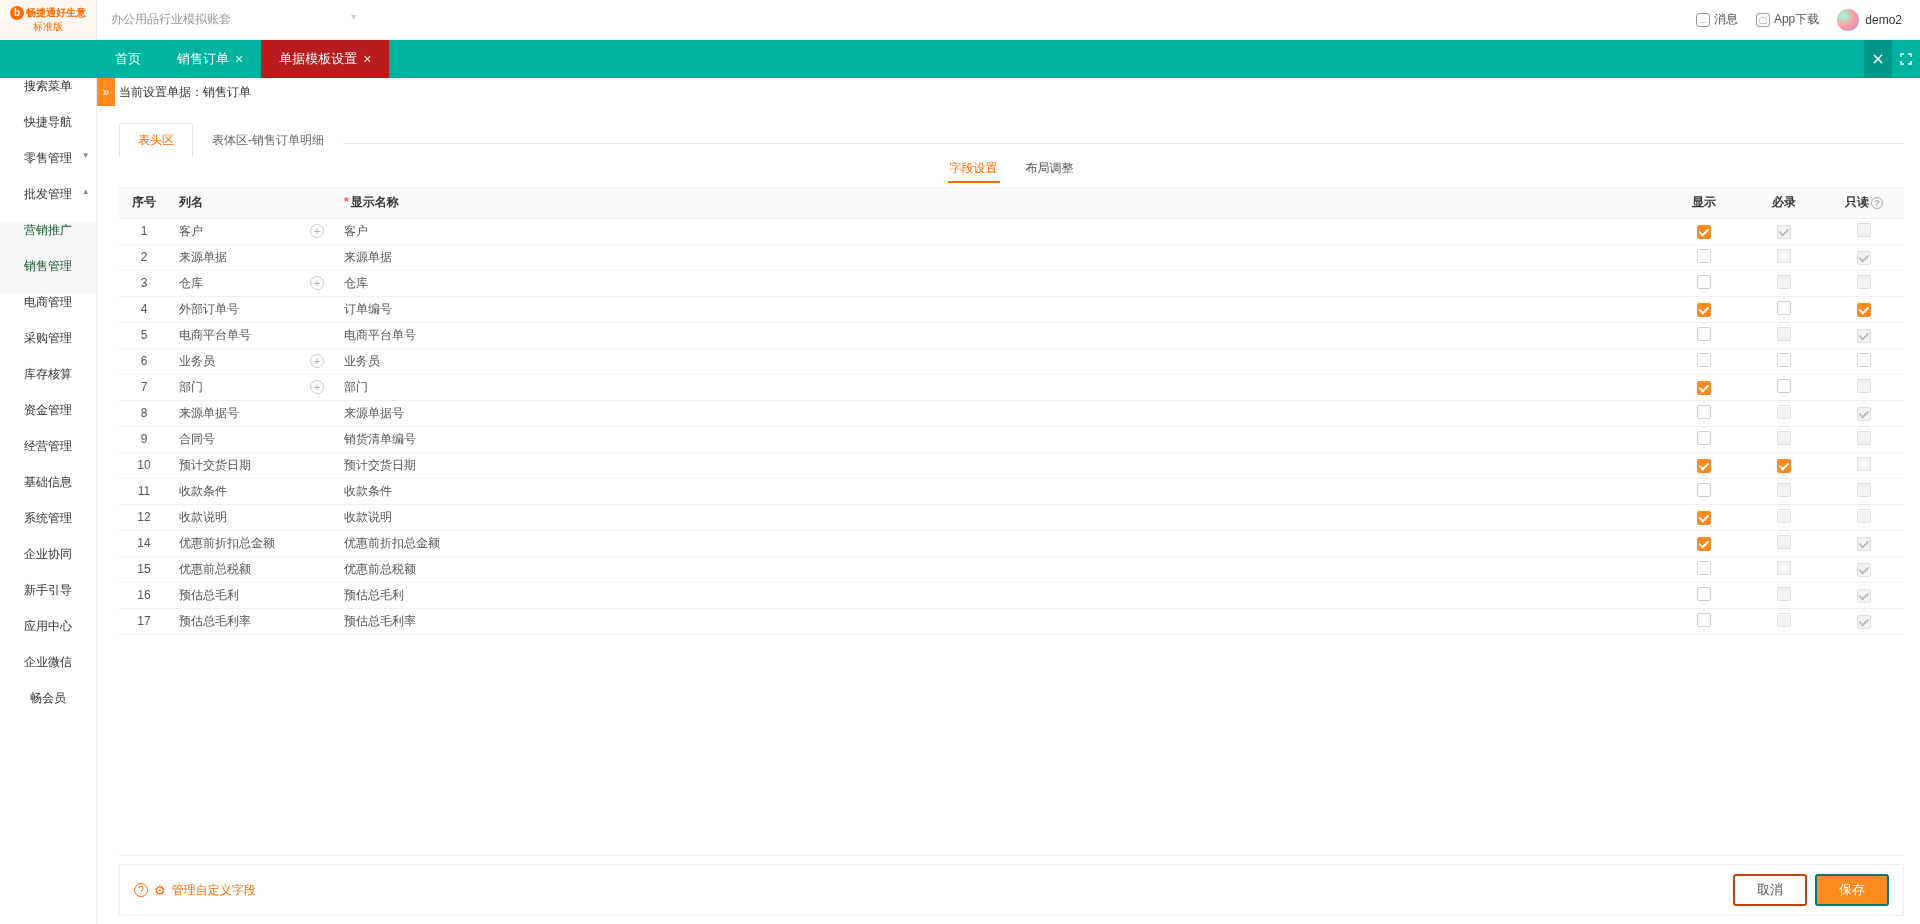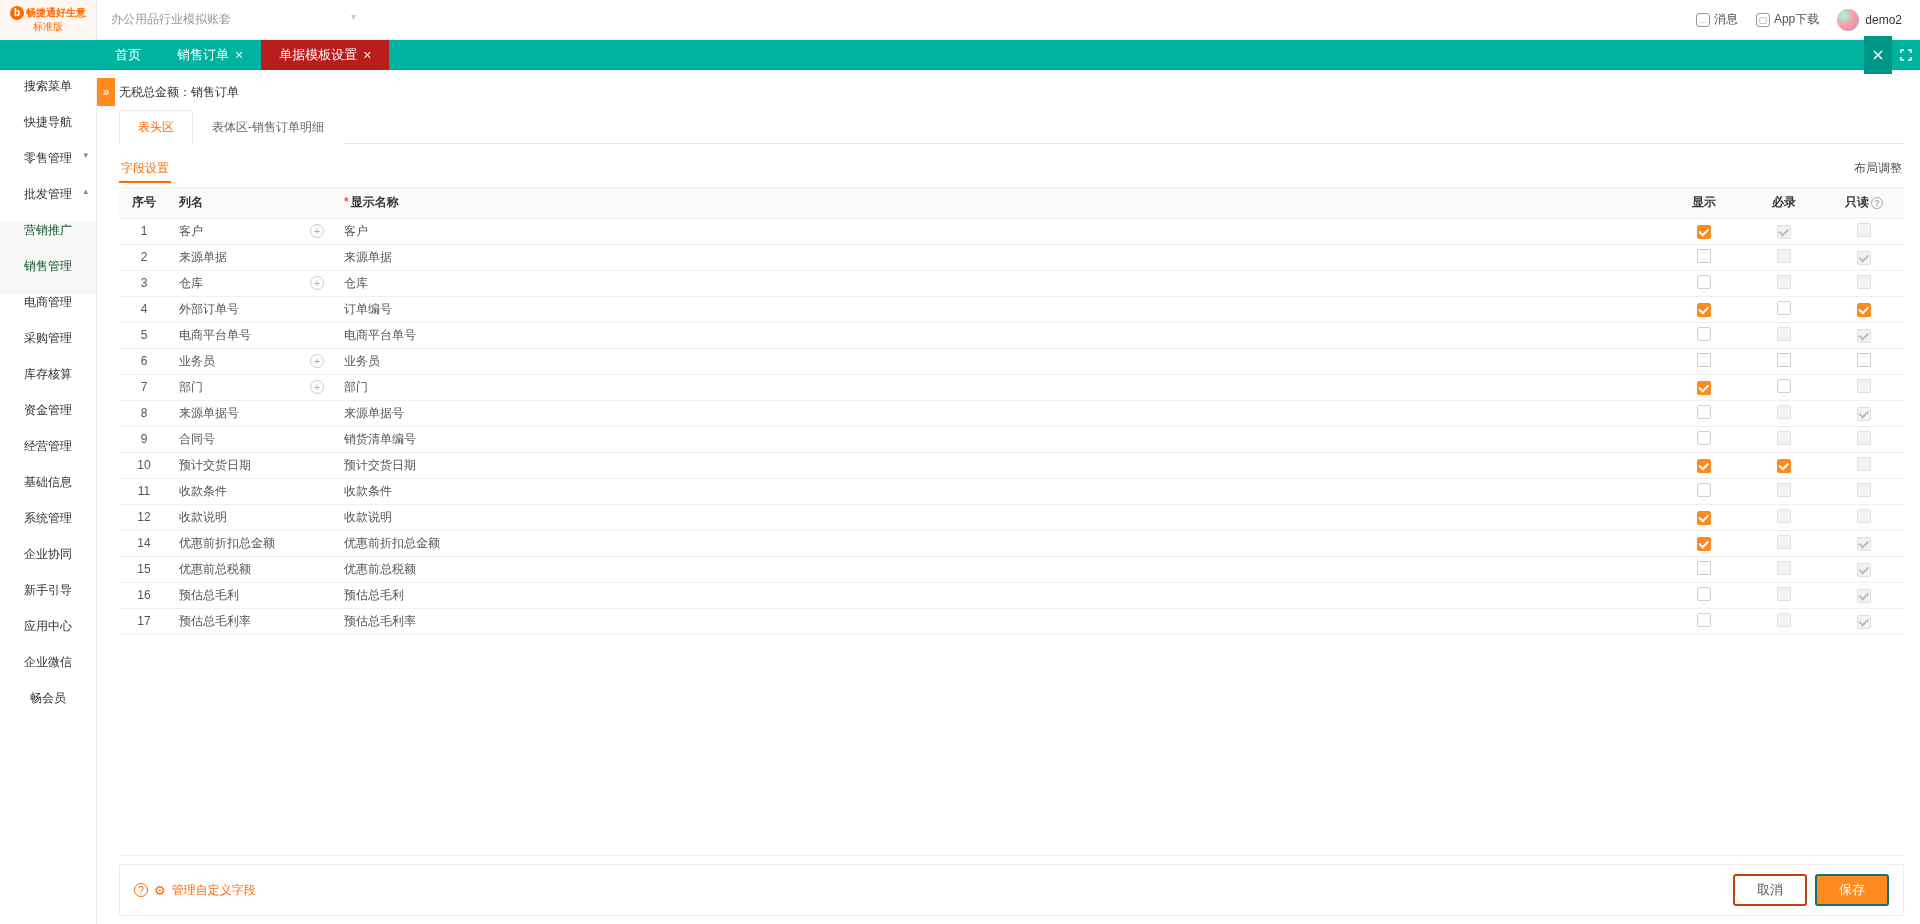--- a/index.html
+++ b/index.html
@@ -13,21 +13,21 @@
   .logo-sub { font-size:10px; color:#ff6a00; }
   .company-select { flex:0 0 auto; margin-left:14px; color:#999; font-size:12px; display:flex; align-items:flex-start; gap:120px;}
   .company-select .chev { color:#ccc; font-size:10px;}
   .top-spacer { flex:1;}
   .top-actions { display:flex; align-items:center; gap:18px; padding-right:18px;}
   .top-action { display:flex; align-items:center; gap:4px; color:#555; cursor:pointer;}
   .top-action .ico { width:14px; height:14px; border:1px solid #999; border-radius:3px; display:flex; align-items:center; justify-content:center; font-size:9px; color:#999;}
   .avatar { width:22px; height:22px; border-radius:50%; background: radial-gradient(circle at 30% 30%, #9fd, #f99, #99f); }
   .user { display:flex; align-items:center; gap:6px;}
   
-  .tab-bar { height:30px; background:#00b3a1; display:flex; align-items:stretch; color:#fff; position:relative;}
+  .tab-bar { height:38px; background:#00b3a1; display:flex; align-items:stretch; color:#fff; position:relative;}
   .tab-bar .lead { width:97px;}
   .tab { padding:0 18px; display:flex; align-items:center; gap:6px; font-size:13px; cursor:pointer;}
   .tab.active { background:#b91c1c;}
   .tab .close { font-size:14px; opacity:.9;}
   .tab-bar .right-icons { margin-left:auto; display:flex; align-items:center;}
   .tab-bar .right-icons .ic { width:28px; height:38px; display:flex; align-items:center; justify-content:center; cursor:pointer;}
   .tab-bar .right-icons .ic:first-child { background:#009688;}
   .tab-bar .right-icons svg { stroke:#fff;}
   
   .body { position:absolute; top:78px; bottom:0; left:0; right:0; display:flex;}
@@ -35,23 +35,23 @@
   .side-item { height:36px; display:flex; justify-content:center; gap:4px; color:#333; cursor:pointer; font-size:12px; position:relative;}
   .side-item.sub { background:#f7f7f7; color:#14532d;}
   .side-item .caret { font-size:9px; color:#888; position:absolute; right:8px;}
   
   .main { flex:1; display:flex; flex-direction:column; position:relative; overflow:hidden;}
   .context-bar { height:28px; display:flex; align-items:center; font-size:12px; color:#333; }
   .context-handle { width:18px; height:28px; background:#ff8a1f; color:#fff; display:flex; align-items:center; justify-content:center; font-size:12px; cursor:pointer;}
   .context-text { padding-left:4px;}
   .panel { margin:4px 16px 0 22px; flex:1; display:flex; flex-direction:column; overflow:hidden;}
   .mini-tabs { display:flex; border-bottom:1px solid #e8e8e8; height:34px; align-items:flex-end;}
-  .mini-tab { padding:8px 18px; border:1px solid transparent; border-bottom:none; color:#666; cursor:pointer; font-size:12px; border-radius:4px 4px 0 0; position:relative; top:1px; background:#fff;}
+  .mini-tab { padding:8px 18px; border:1px solid transparent; border-bottom:none; color:#666; cursor:pointer; font-size:12px; border-radius:4px 4px 0 0; position:relative; top:14px; background:#fff;}
   .mini-tab.active { border-color:#e8e8e8; color:#ff6a00;}
-  .sub-tabs { display:flex; justify-content:space-between; gap:24px; padding:12px 0 4px;}
+  .sub-tabs { display:flex; justify-content:center; gap:24px; padding:12px 0 4px;}
   .sub-tab { padding:4px 2px; color:#555; cursor:pointer; font-size:12px;}
   .sub-tab.active { color:#ff6a00; border-bottom:2px solid #ff6a00;}
   
   .table-wrap { flex:1; overflow:auto; border:1px solid #f0f0f0; border-left:none; border-right:none; position:relative;}
   table { width:100%; border-collapse:collapse; table-layout:fixed;}
   th, td { border-bottom:1px solid #f0f0f0; padding:0 10px; height:26px; font-size:12px; color:#555; text-align:left; vertical-align:middle; white-space:nowrap;}
   thead th { background:#fafafa; color:#333; font-weight:600; height:30px; position:sticky; top:0;}
   th.center, td.center { text-align:center;}
   .col-idx { width:50px;}
   .col-name { width:165px;}
@@ -198,21 +198,21 @@
       </div>
       <div class="side-item">
         <span>畅会员</span>
       </div>
     </div>
 
   <div class="main">
     <div class="context-bar">
       <div class="context-handle">»</div>
       <span class="context-text">
-        <span>无税总金额：</span><span>销售订单</span>
+        <span>当前设置单据：</span><span>销售订单</span>
       </span>
     </div>
 
     <div class="panel">
       <div class="mini-tabs" id="mini-tabs-host">
           <div class="mini-tab active">表头区</div>
           <div class="mini-tab">表体区-销售订单明细</div>
         </div>
       <div class="sub-tabs" id="sub-tabs-host">
           <div class="sub-tab active">字段设置</div>

